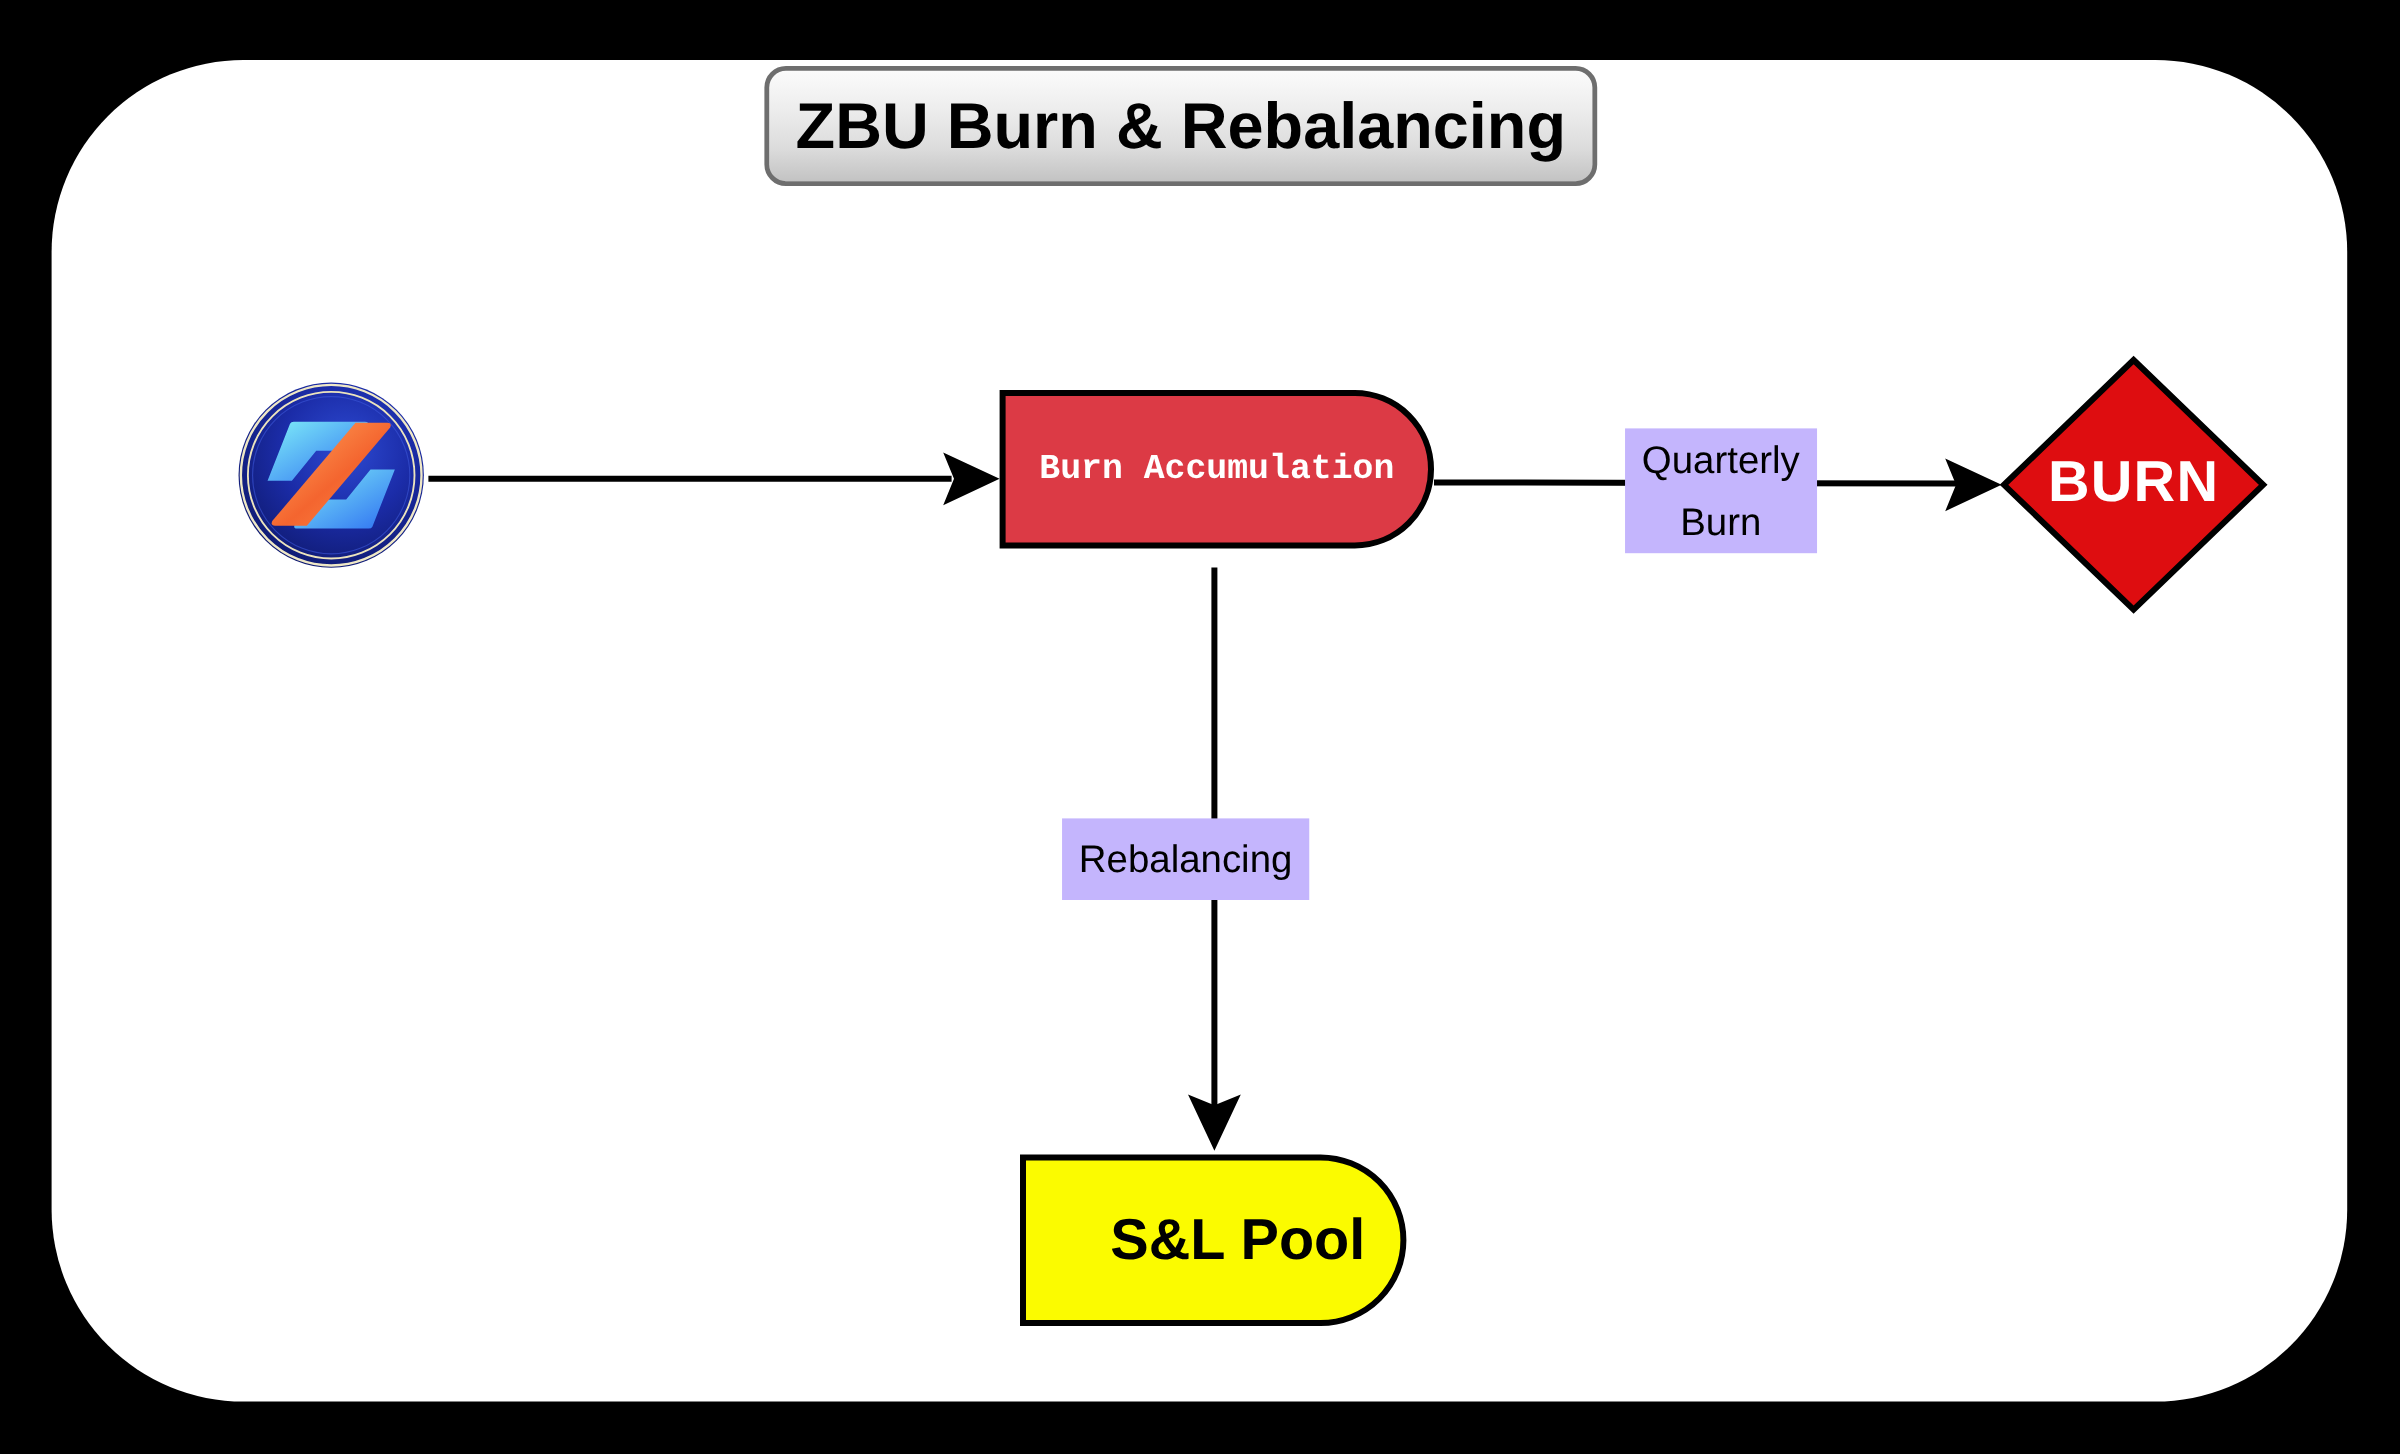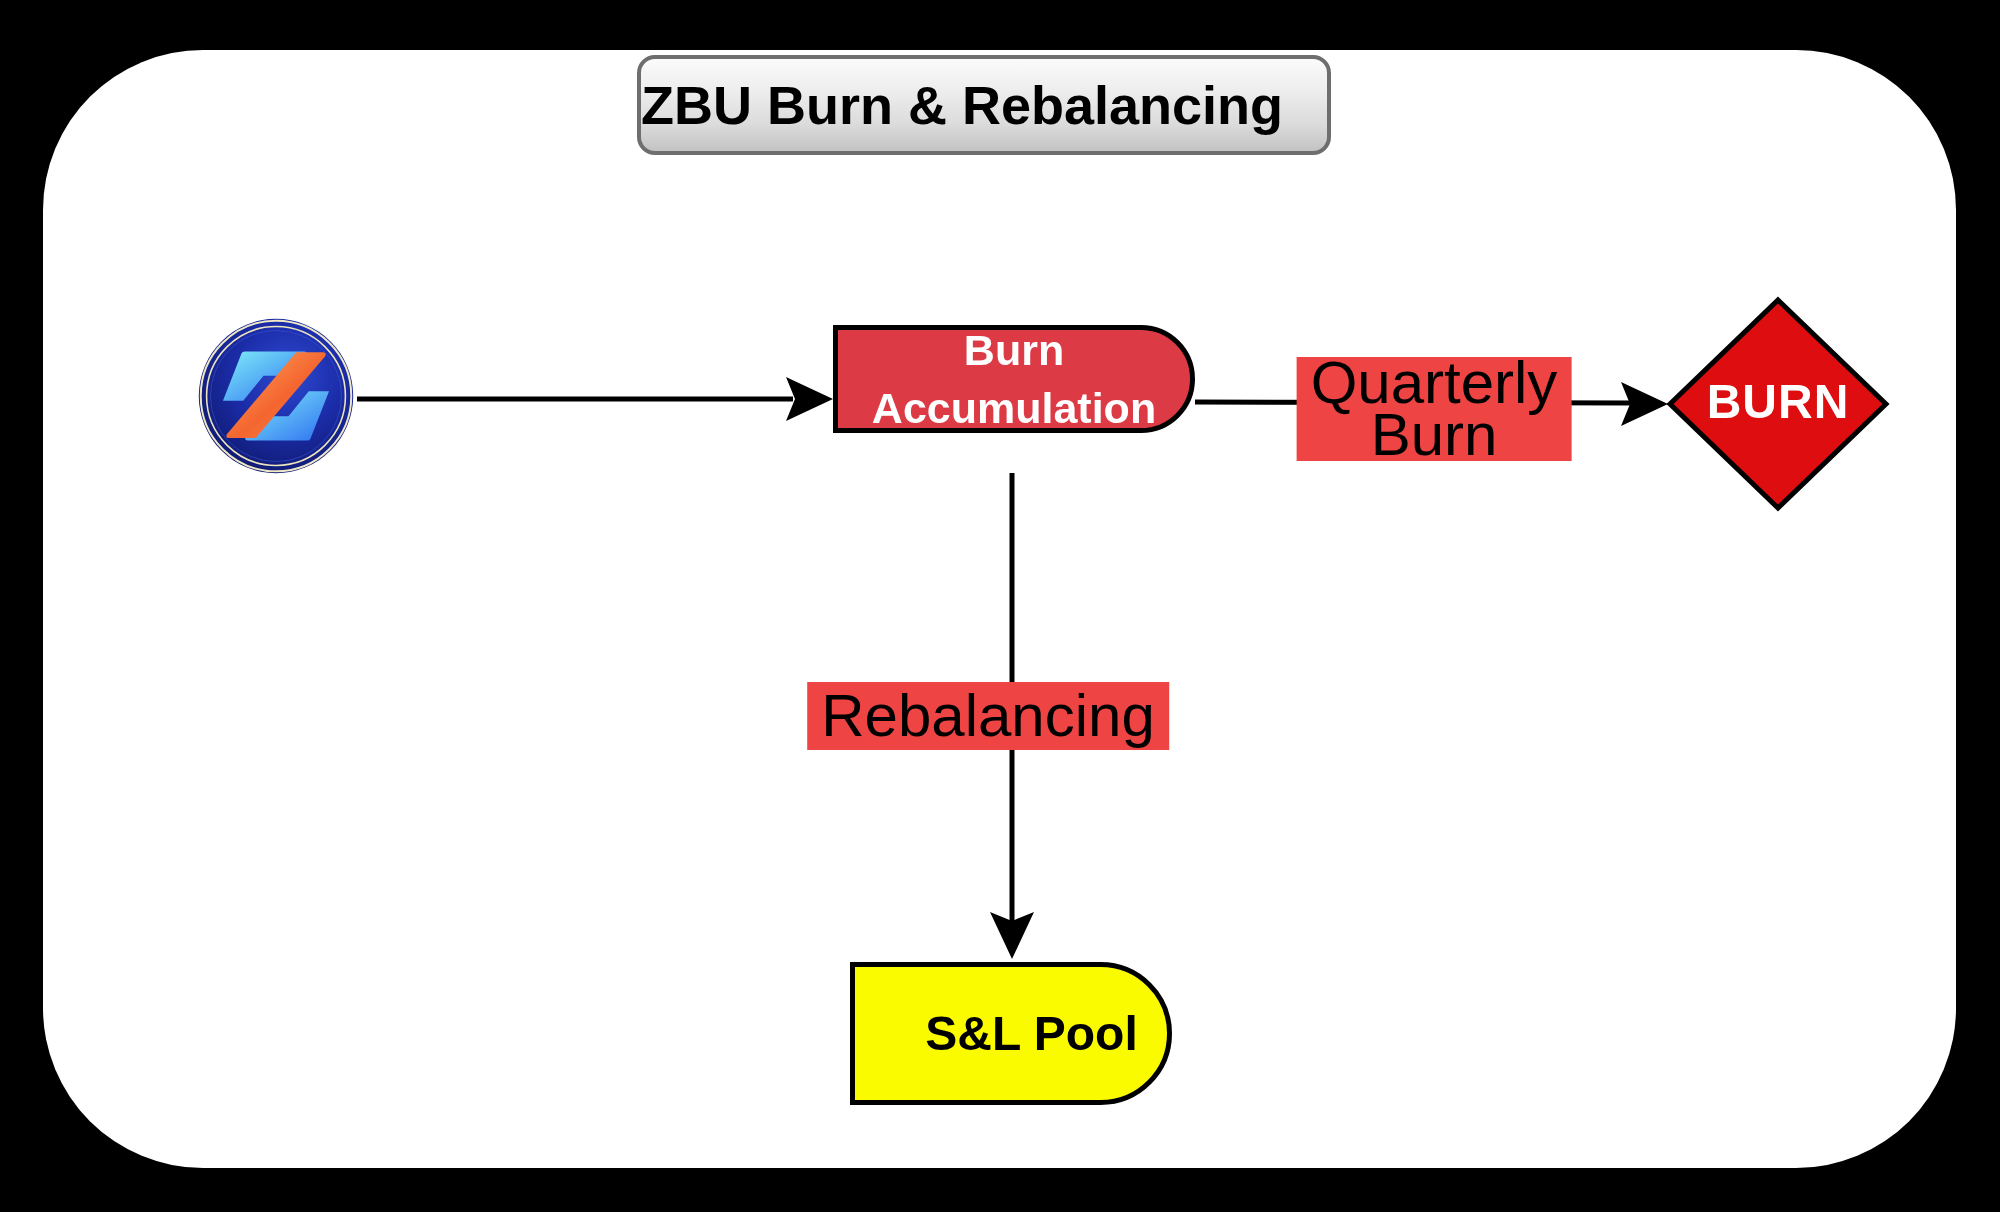--- a/index.html
+++ b/index.html
@@ -9,48 +9,49 @@
     font-family:"Liberation Sans", sans-serif;
   }
   .canvas{
     position:absolute;left:43px;top:50px;width:1913px;height:1118px;
     background:#ffffff;border-radius:160px;
   }
   .title-box{
     position:absolute;left:637px;top:55px;width:694px;height:100px;
     box-sizing:border-box;border:4px solid #6e6e6e;border-radius:18px;
     background:linear-gradient(180deg,#fbfbfb 0%,#ededed 35%,#dcdcdc 70%,#c3c3c3 100%);
-    display:flex;align-items:center;justify-content:flex-start;
+    display:flex;align-items:center;justify-content:center;
     font-size:54px;font-weight:bold;color:#000;
   }
   .logo-svg{position:absolute;left:198px;top:318px;width:156px;height:156px;}
   .overlay-svg{position:absolute;left:0;top:0;width:2000px;height:1212px;pointer-events:none;}
   .node{
     position:absolute;box-sizing:border-box;border:5px solid #000;
     display:flex;align-items:center;justify-content:center;text-align:center;
     font-weight:bold;
   }
   .node-burn-accumulation{
-    left:833px;top:325px;width:362px;height:108px;
+    left:833px;top:325px;width:362px;height:132px;
     background:#dc3a45;border-radius:0 74px 74px 0;
-    color:#ffffff;font-size:43px;line-height:58px;
+    color:#ffffff;font-size:29px;line-height:58px;
     padding:0 10px;
+    font-family:Liberation Mono, monospace;
   }
   .node-snl-pool{
     left:850px;top:962px;width:322px;height:143px;
     background:#fbfb00;border-radius:0 72px 72px 0;
     color:#000000;font-size:48px;padding-left:41px;
   }
   .diamond-label{
     position:absolute;left:1778px;top:404px;transform:translate(-50%,-54%);
     color:#ffffff;font-size:48px;font-weight:bold;letter-spacing:1px;
   }
   .edge-label{
-    position:absolute;background:#ef4444;color:#000000;
-    font-size:60px;line-height:52px;text-align:center;z-index:5;
+    position:absolute;background:#c4b5fd;color:#000000;
+    font-size:32px;line-height:52px;text-align:center;z-index:5;
   }
   .edge-label-quarterly{left:1434px;top:409px;transform:translate(-50%,-50%);padding:0 14px;}
   .edge-label-rebalancing{left:988px;top:716px;transform:translate(-50%,-50%);padding:8px 14px;}
 </style>
 </head>
 <body>
 
 <div class="canvas"></div>
 
 <div class="title-box">

